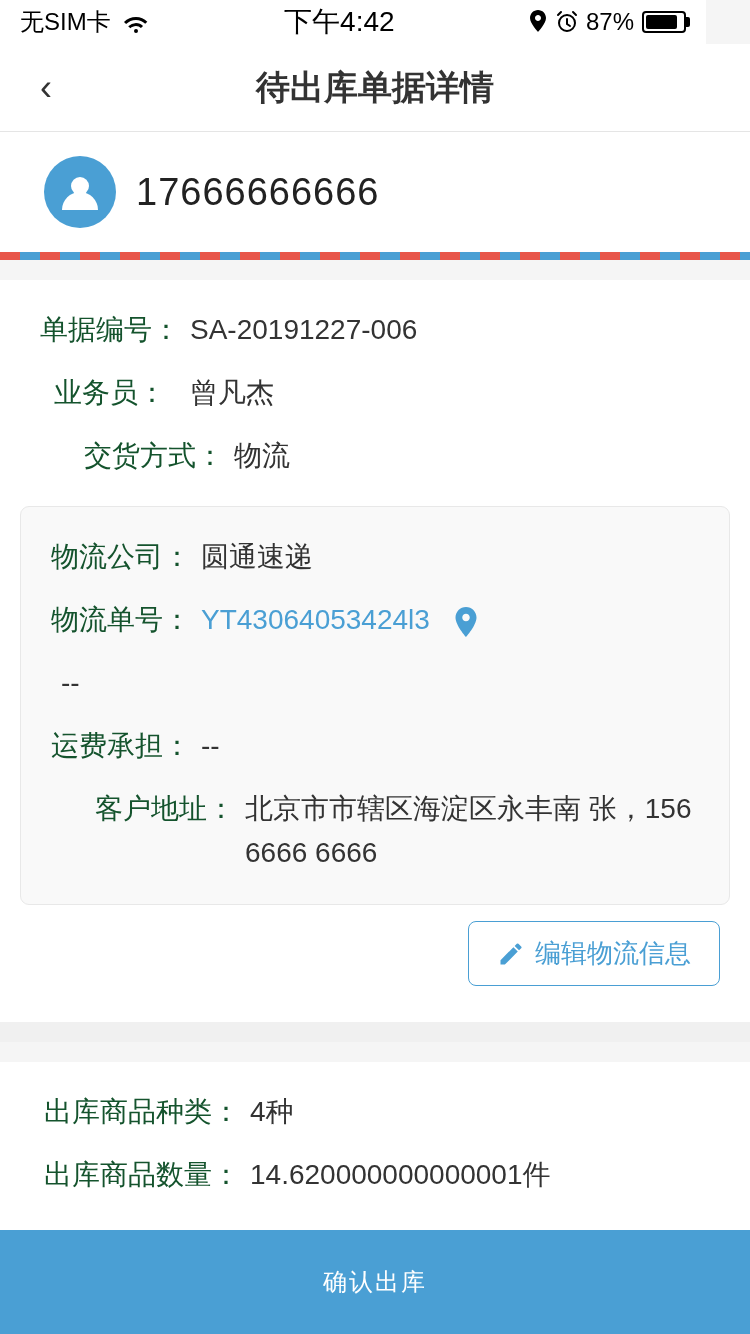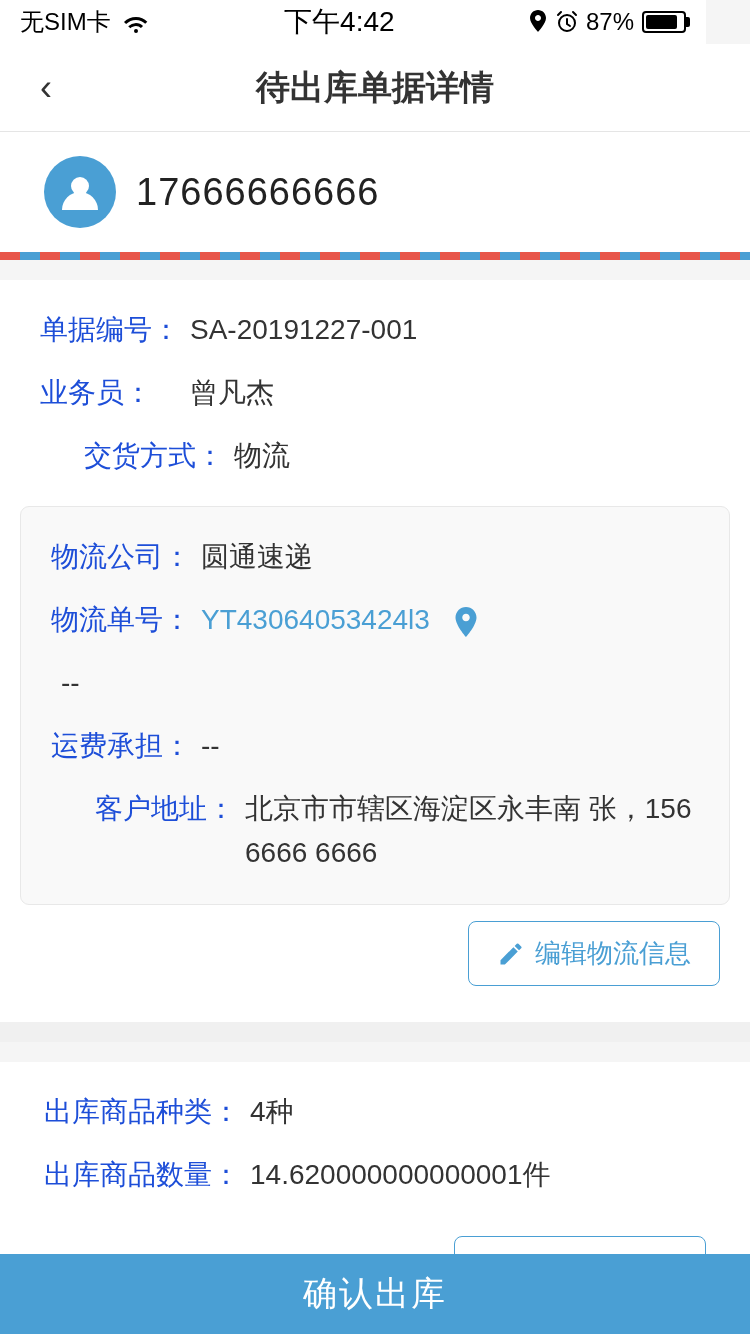--- a/index.html
+++ b/index.html
@@ -145,23 +145,23 @@
       align-items: flex-start;
       margin-bottom: 18px;
       font-size: 28px;
       line-height: 1.6;
     }
     .field-row:last-child {
       margin-bottom: 0;
       margin-left: 44px;
     }
     .field-label {
-      color: #1d4ed8;
+      color: #14532d;
       min-width: 140px;
-      text-align: left;
+      text-align: center;
       flex-shrink: 0;
     }
     .field-value {
       color: #333;
       flex: 1;
       padding-left: 10px;
     }
     .field-value.blue {
       color: #4a9fd4;
     }
@@ -225,26 +225,26 @@
       height: 140px;
       background: #f5f5f5;
     }
 
     
     .bottom-btn {
       position: fixed;
       bottom: 0;
       left: 0;
       width: 750px;
-      height: 80px;
+      height: 104px;
       background: #4a9fd4;
       display: flex;
       align-items: center;
       justify-content: center;
-      font-size: 34px;
+      font-size: 24px;
       color: #fff;
       font-weight: 500;
       cursor: pointer;
       letter-spacing: 2px;
     }
 
     .section-divider {
       height: 20px;
       background: #f0f0f0;
     }
@@ -289,21 +289,21 @@
     </svg>
   </div>
   <span class="user-phone">17666666666</span>
 </div>
 
 <div class="dashed-separator"></div>
 
 <div class="section">
   <div class="field-row">
     <span class="field-label">单据编号：</span>
-    <span class="field-value">SA-20191227-001</span>
+    <span class="field-value">SA-20191227-006</span>
   </div>
   <div class="field-row">
     <span class="field-label">业务员：</span>
     <span class="field-value">曾凡杰</span>
   </div>
   <div class="field-row">
     <span class="field-label">交货方式：</span>
     <span class="field-value">物流</span>
   </div>
 </div>

